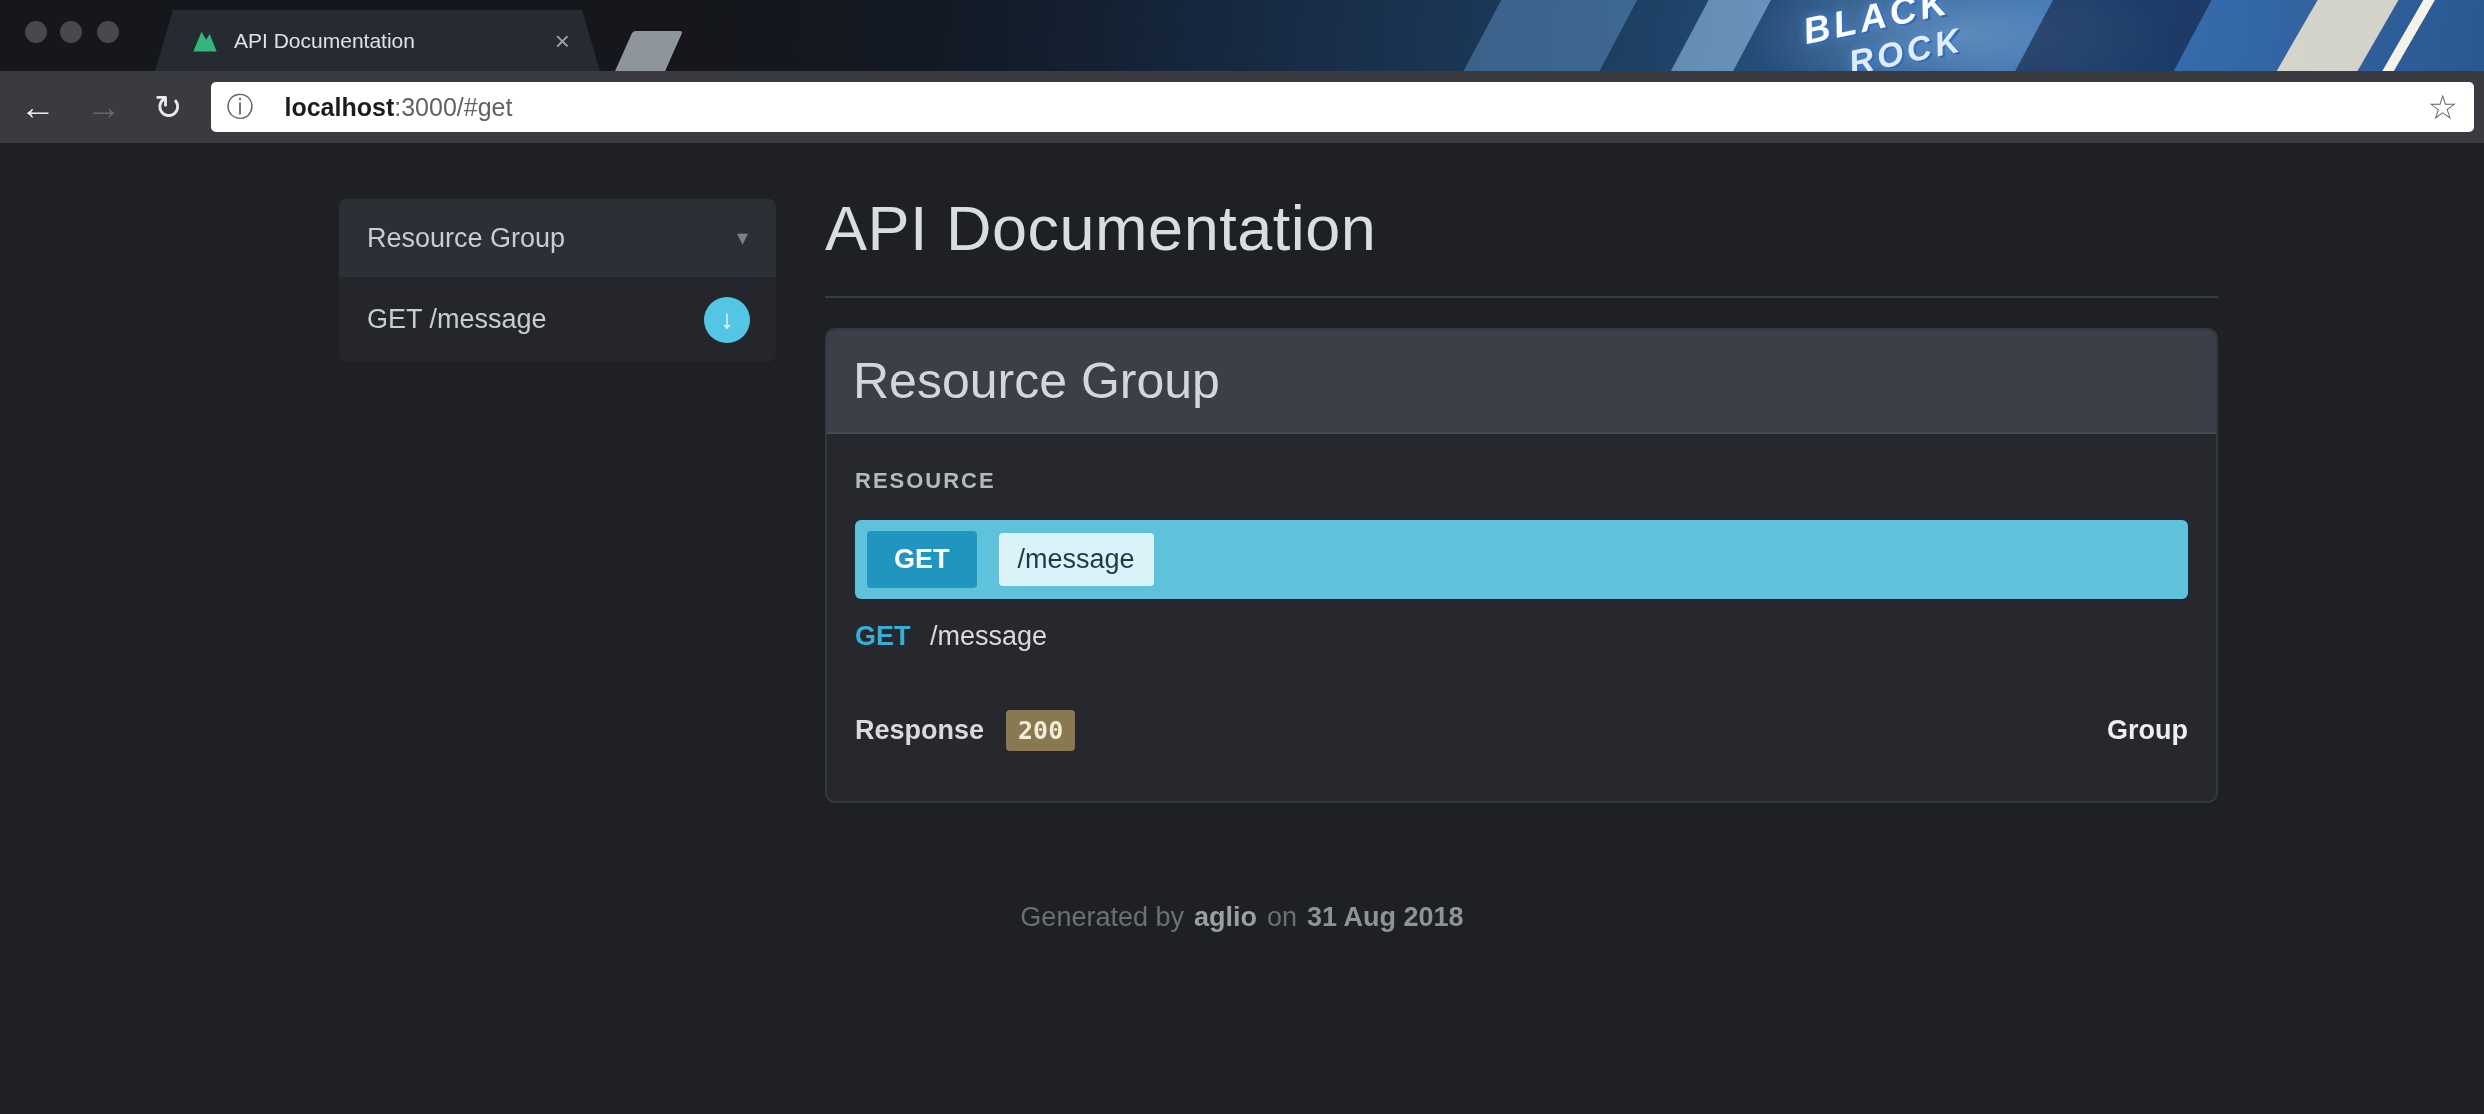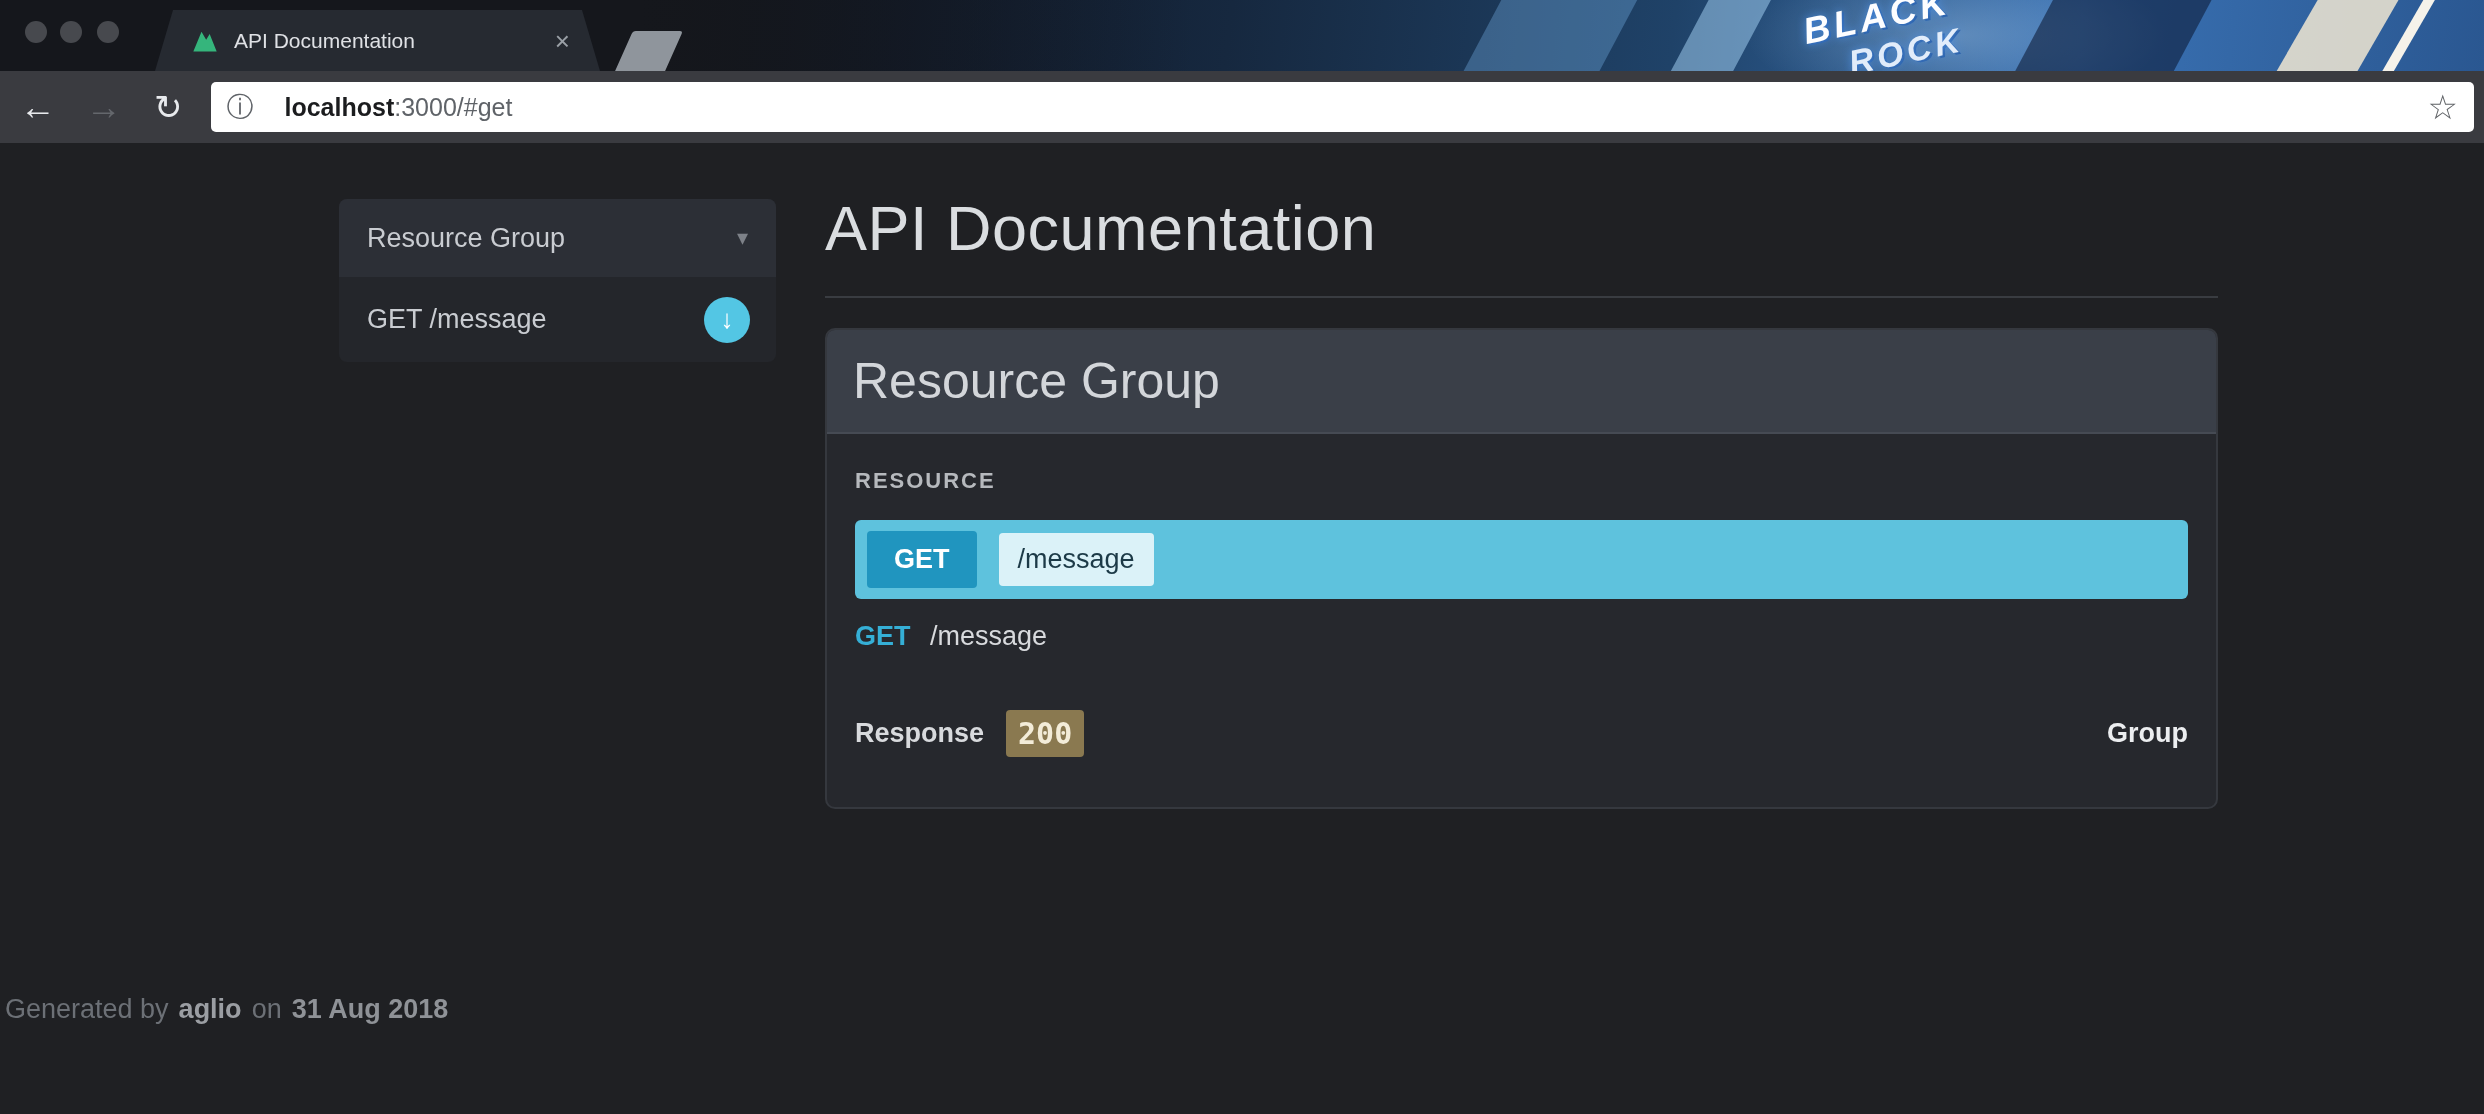--- a/index.html
+++ b/index.html
@@ -72,25 +72,25 @@
   .resource-label{font-size:22px;font-weight:bold;letter-spacing:2px;color:#b6b9bd;margin:6px 0 26px;}
   .action-bar{background:#5ec2dd;border-radius:6px;padding:11px 12px;display:flex;align-items:center;}
   .method-chip{background:#2095bf;color:#fff;font-weight:bold;font-size:27px;padding:13px 27px;border-radius:4px;}
   .path-chip{background:rgba(255,255,255,.78);color:#1c3a47;font-size:27px;padding:11px 19px;border-radius:4px;margin-left:22px;}
   .example-label{margin-top:38px;font-size:27px;font-weight:bold;color:#d8dadd;}
   .example-uri{margin-top:22px;font-size:27px;}
   .ex-method{color:#35afd6;font-weight:bold;}
   .ex-path{color:#d8dadd;margin-left:12px;}
   .response-row{margin-top:58px;display:flex;align-items:center;}
   .response-label{font-size:27px;font-weight:bold;color:#d8dadd;}
-  .code-badge{margin-left:22px;background:#8a7950;color:#f3ecd8;font-size:30px;font-weight:bold;
+  .code-badge{margin-left:22px;background:#8a7950;color:#f3ecd8;font-size:25px;font-weight:bold;
     padding:6px 12px;border-radius:4px;font-family:"DejaVu Sans Mono",monospace;}
   .show-btn{margin-left:auto;font-size:27px;font-weight:bold;color:#eceef0;cursor:pointer;}
   
-  .footer{position:absolute;top:994px;left:0;width:100%;text-align:left;
+  .footer{position:absolute;top:902px;left:0;width:100%;text-align:center;
     font-size:27px;color:#6c7076;}
   .footer span{margin:0 5px;}
   .footer .tool{color:#9b9ea3;font-weight:bold;}
   .footer .date{color:#8f9297;font-weight:bold;}
 </style>
 </head>
 <body>
 
 <div class="screen">
 

